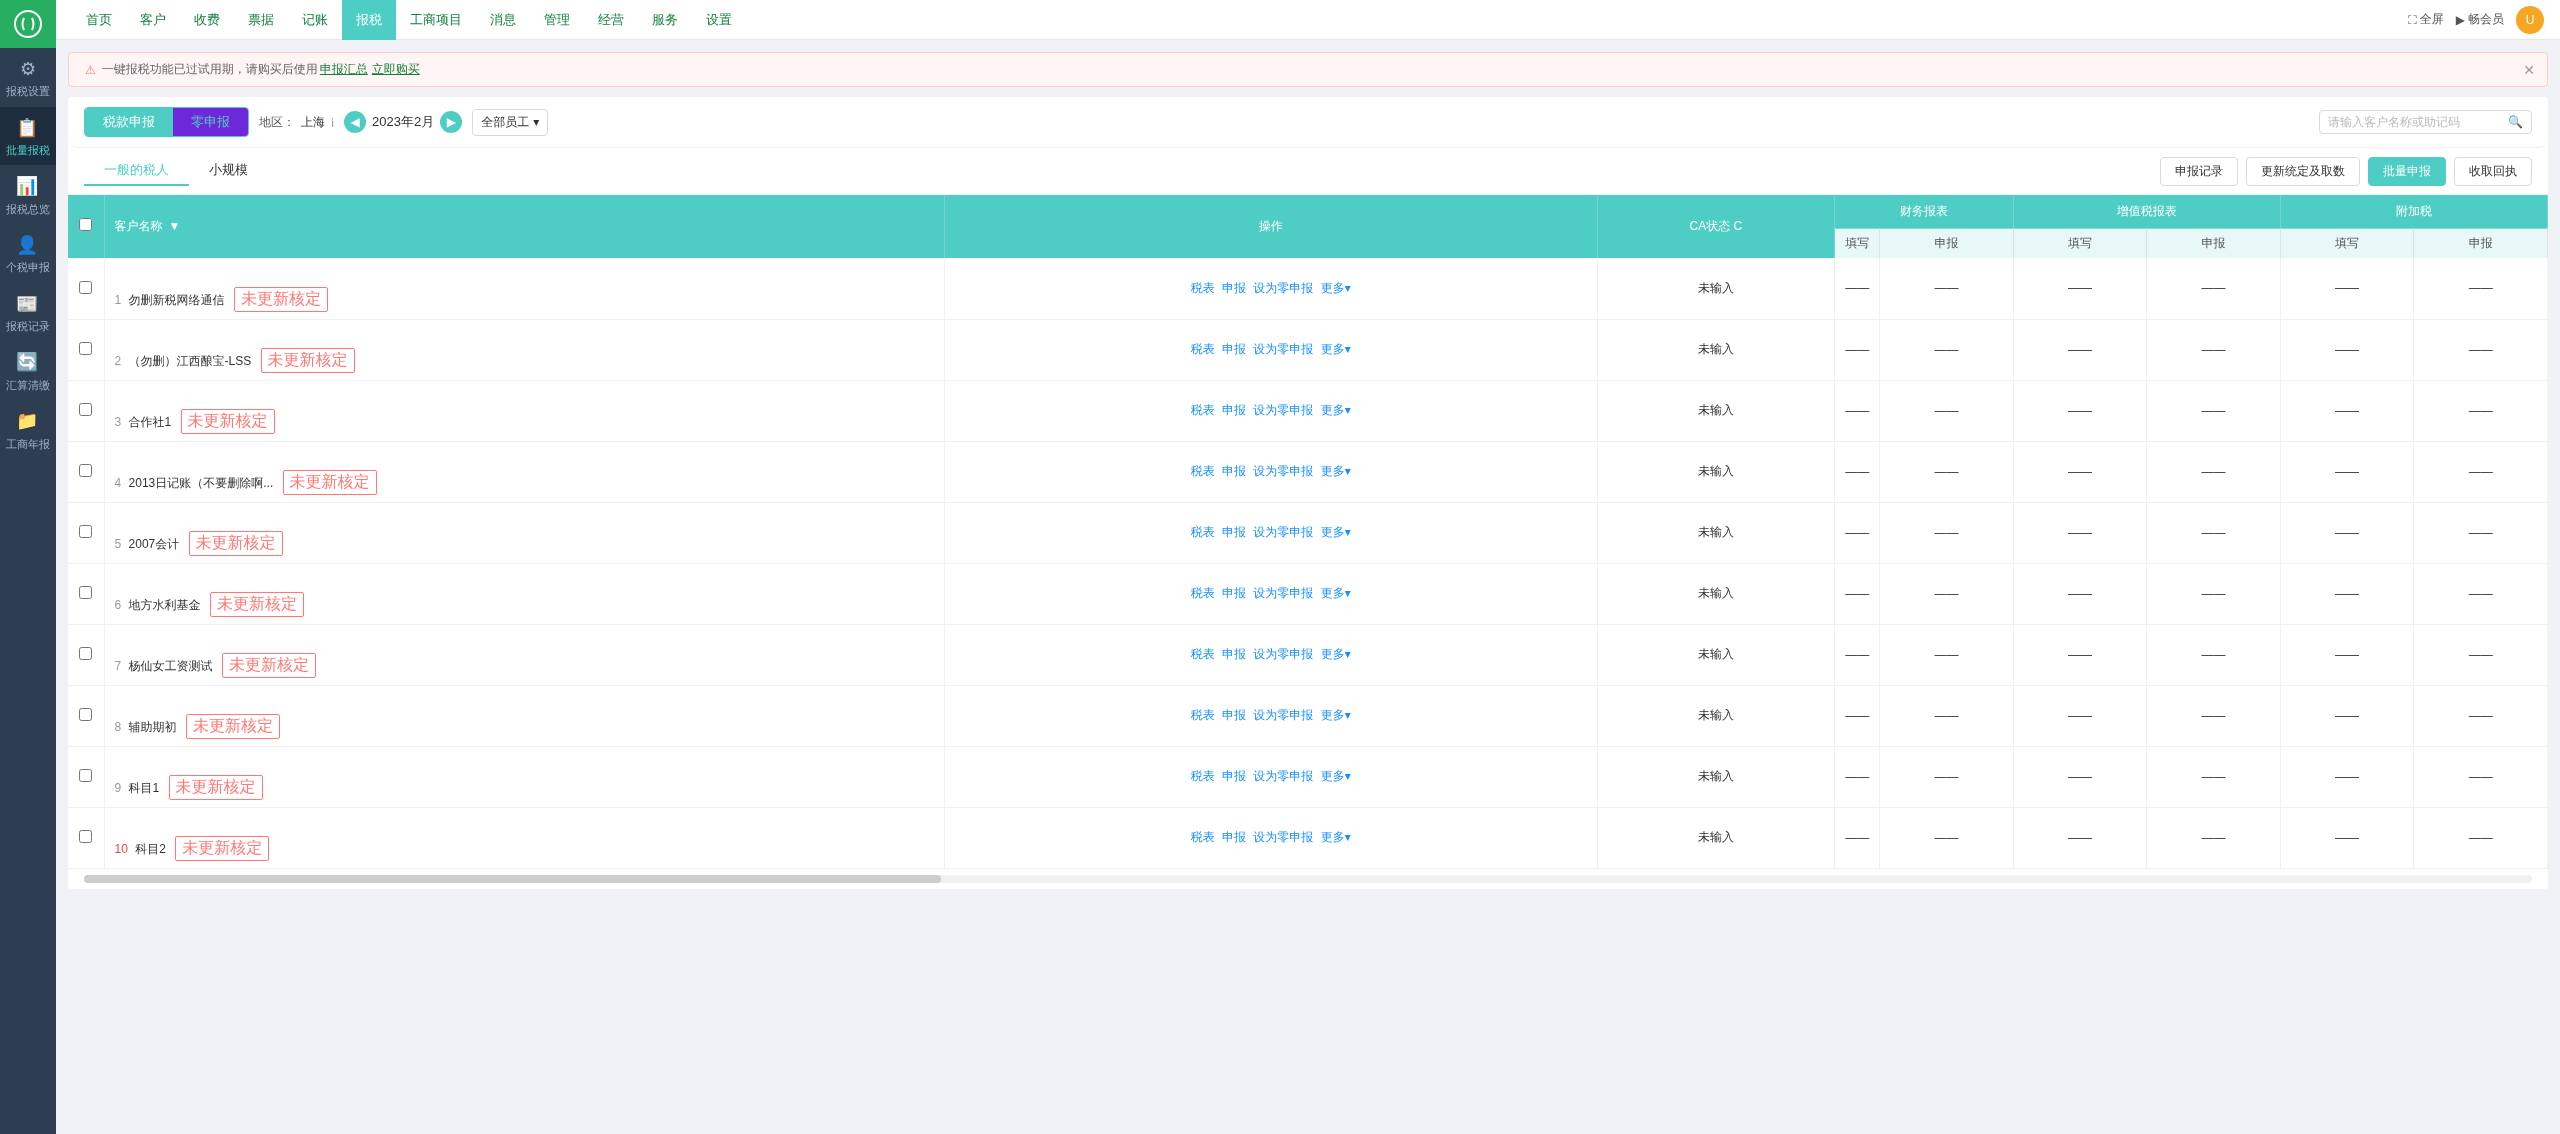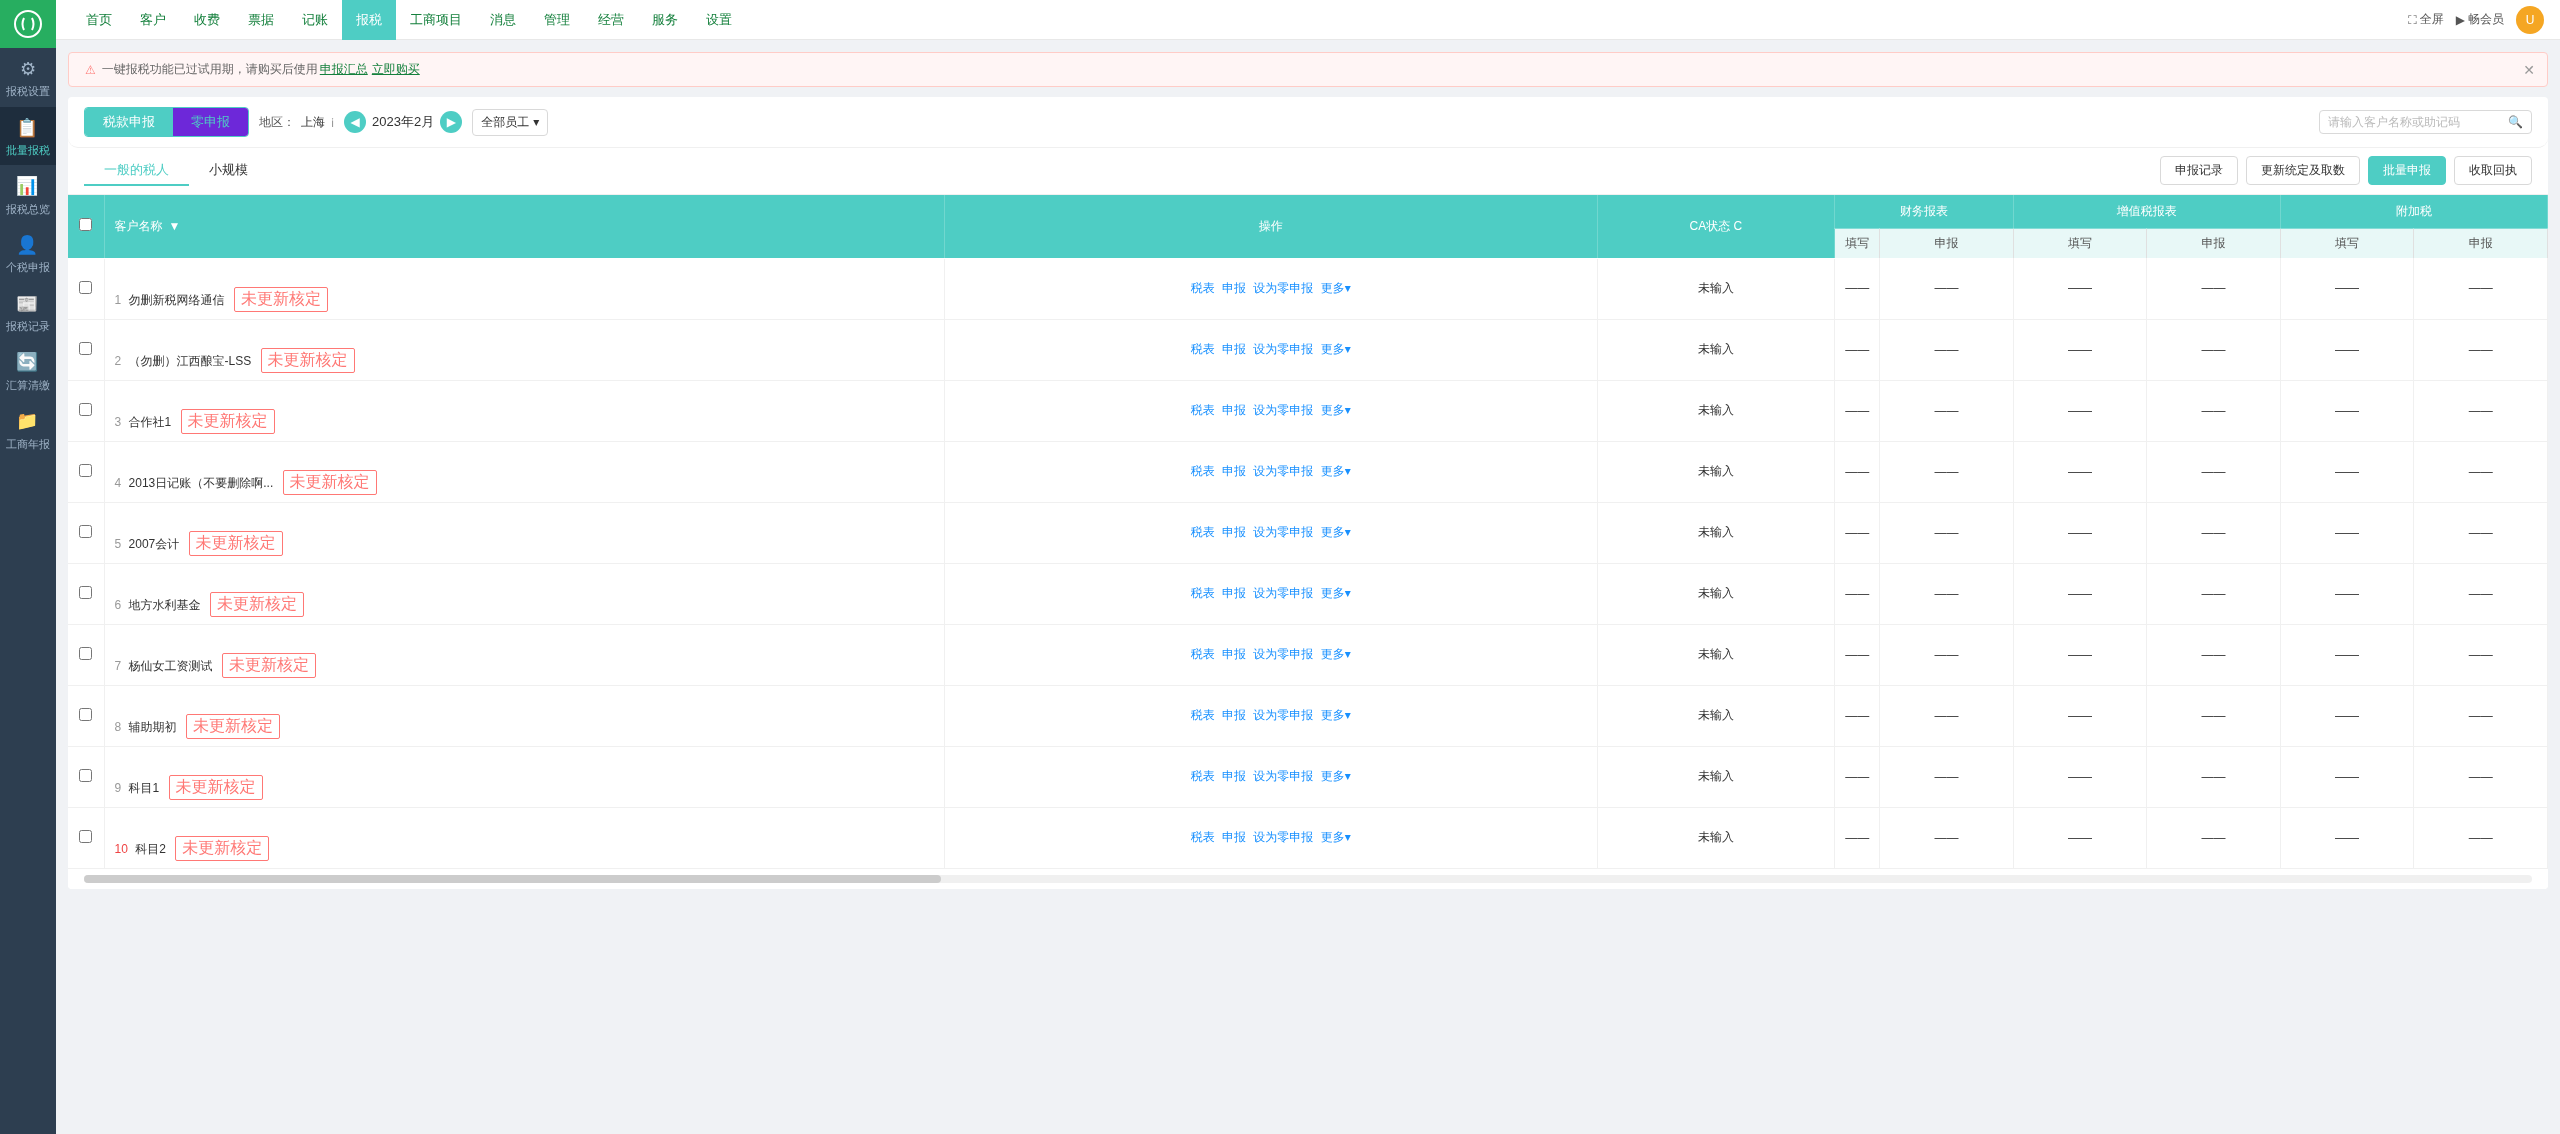--- a/index.html
+++ b/index.html
@@ -192,21 +192,21 @@
     }
     .search-box input {
       border: none; outline: none; font-size: 12px; width: 180px; color: #333;
     }
     .search-box input::placeholder { color: #bbb; }
     .search-icon { color: #bbb; cursor: pointer; }
 
     
     .sub-toolbar {
       display: flex;
-      align-items: flex-start;
+      align-items: center;
       padding: 8px 16px;
       border-bottom: 1px solid #f0f0f0;
       gap: 10px;
     }
     .type-tabs { display: flex; gap: 0; }
     .type-tab {
       padding: 5px 20px;
       font-size: 13px;
       cursor: pointer;
       color: #333;

